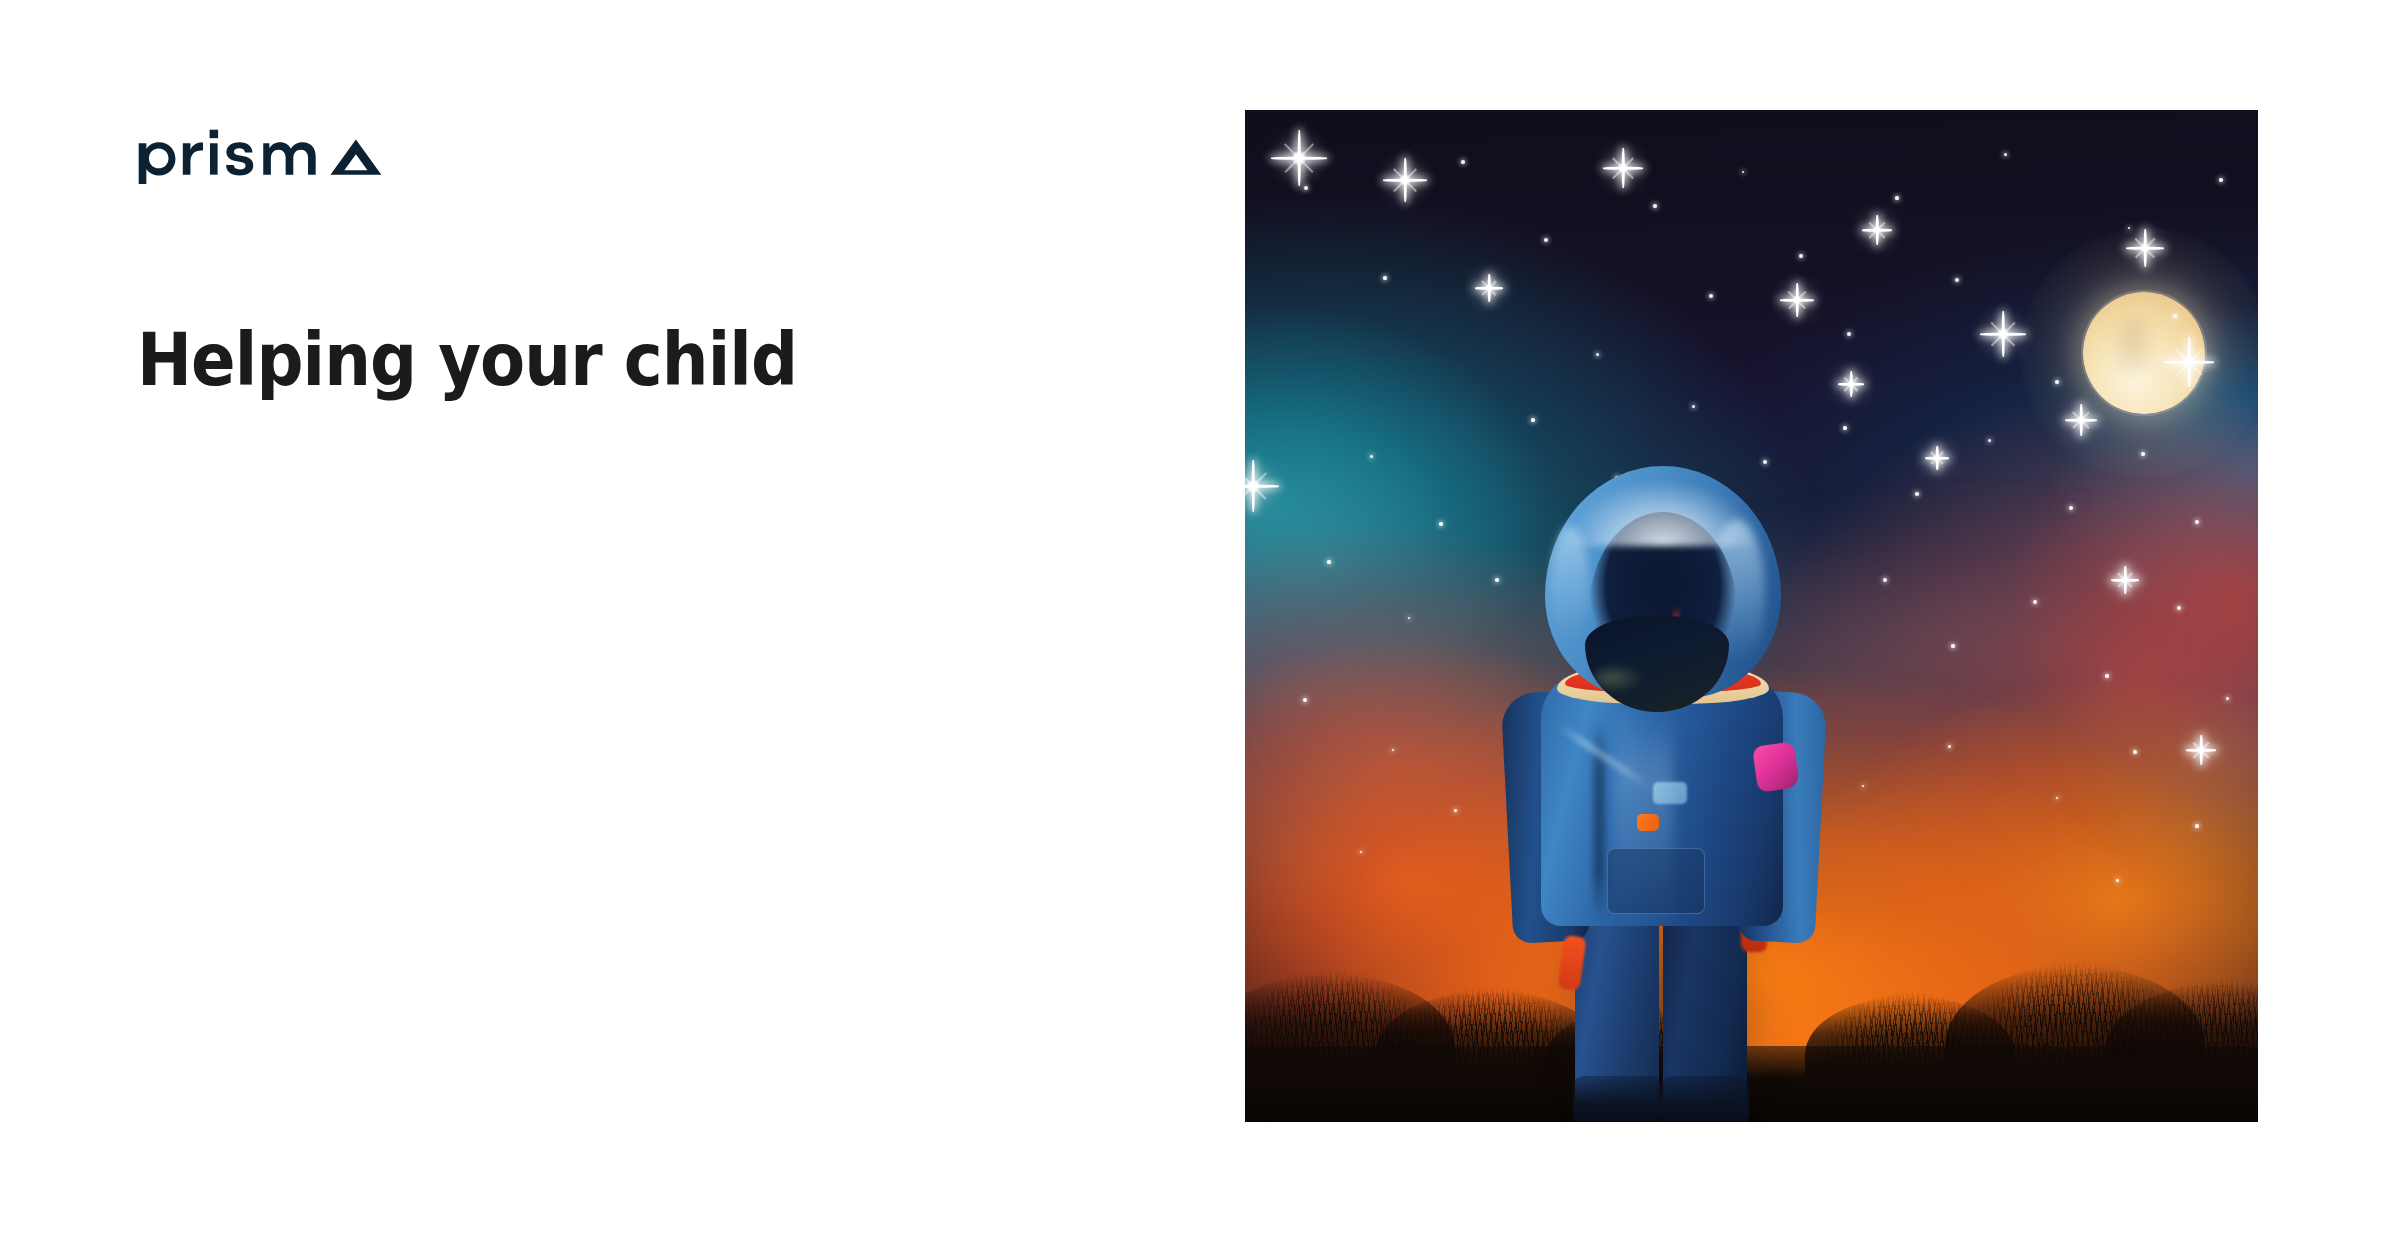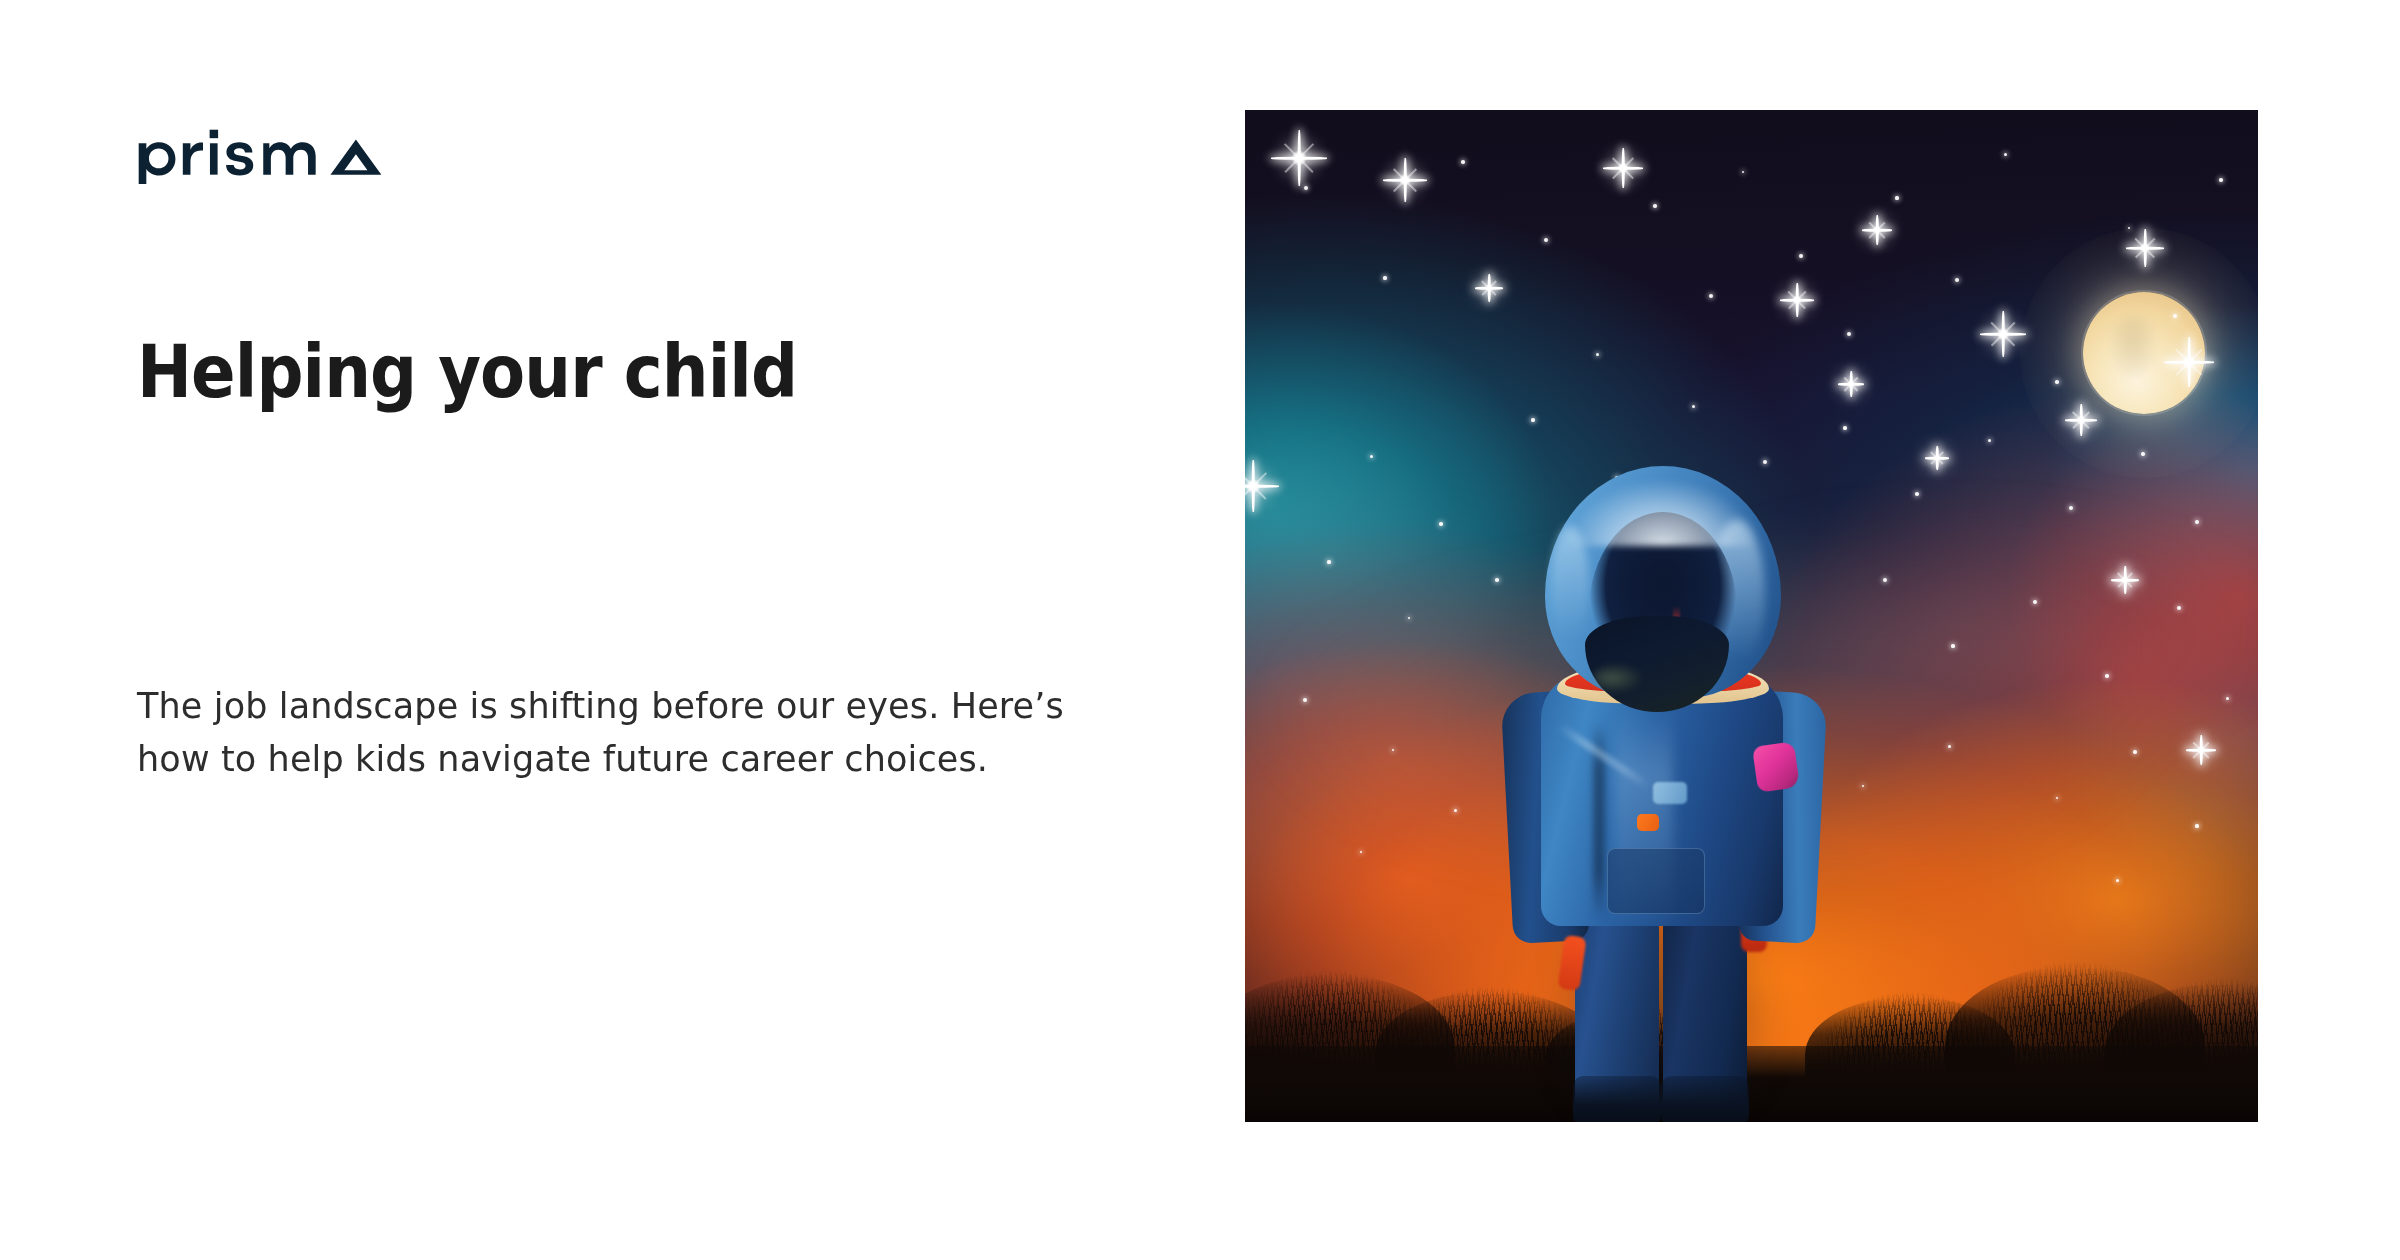--- a/index.html
+++ b/index.html
@@ -30,21 +30,21 @@
     left: 0;
     top: 128px;
     height: 56px;
     display: block;
   }
   .brand-logo svg { display: block; height: 56px; width: auto; }
 
   .headline {
     position: absolute;
     left: 0;
-    top: 320px;
+    top: 308px;
     width: 960px;
     font-size: 73px;
     font-weight: 700;
     line-height: 1.42;
     letter-spacing: -0.012em;
     color: #1b1b1b;
     font-family: "DejaVu Sans", sans-serif;
     font-stretch: semi-condensed;
   }
 
@@ -467,21 +467,20 @@
 
         <path d="M258 13.5L288 55h-60l30-41.5zm0 17.5l-13.6 18.8h27.2L258 31z"></path>
       </g>
     </svg>
   </a>
 
   <h1 class="headline">
     <span>Helping your child</span><br>
   </h1>
 
-  <p class="subcopy">The job landscape is shifting before our eyes. Here’s how to help kids navigate future career choices.</p>
 </div>
 
 <figure class="artwork">
   <div class="art-layer sky-base"></div>
   <div class="art-layer nebula-teal"></div>
   <div class="art-layer nebula-magenta"></div>
   <div class="art-layer nebula-orange"></div>
   <div class="art-layer haze"></div>
 
   <div class="moon-glow"></div>

